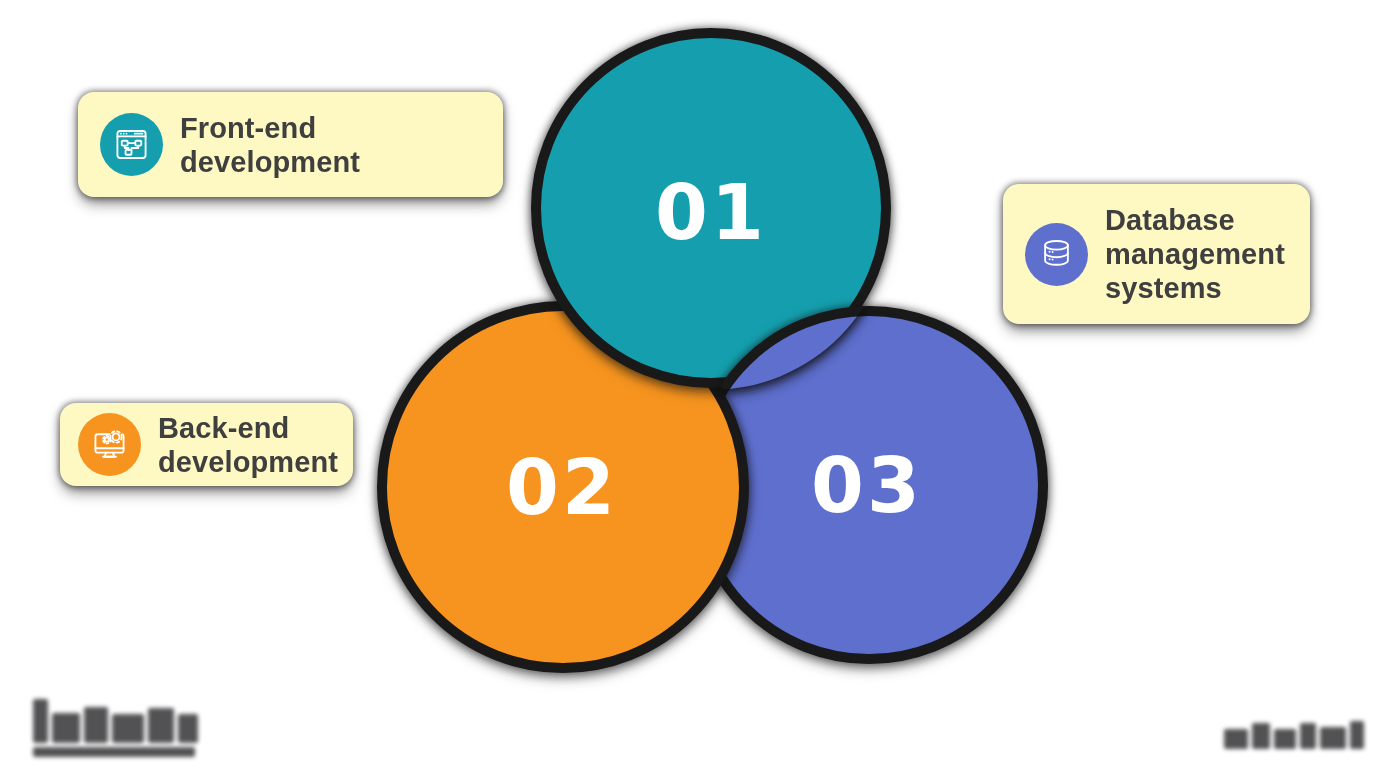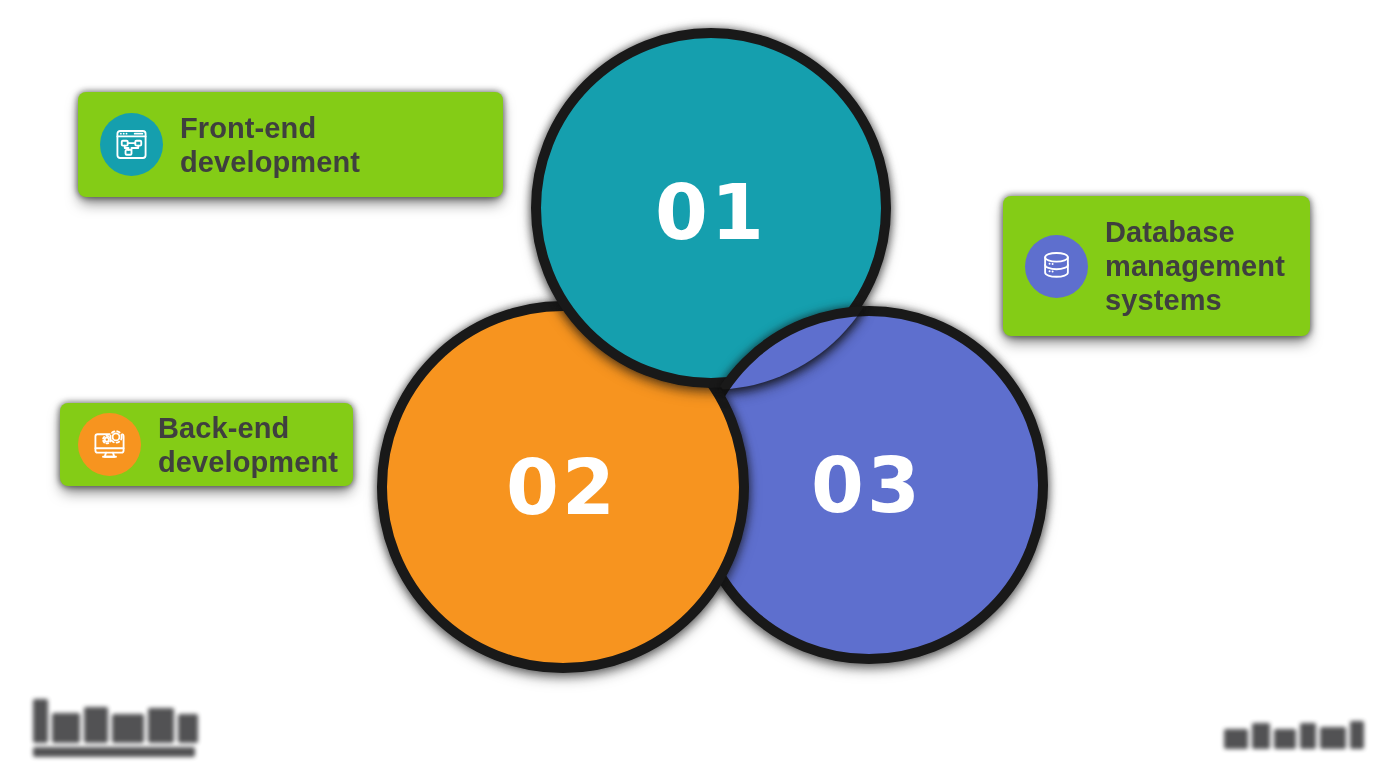--- a/index.html
+++ b/index.html
@@ -10,38 +10,38 @@
   
   .circles{position:absolute;left:0;top:0;width:1400px;height:782px;}
   .circles circle.ring{stroke-width:10;}
   .sh{filter:drop-shadow(0 0 5px rgba(15,15,15,0.65)) drop-shadow(0 6px 5px rgba(15,15,15,0.35));}
   .step-number{
     font-family:"DejaVu Sans",sans-serif;font-weight:700;font-size:76px;
     letter-spacing:3px;text-anchor:middle;
   }
   
   .card{
-    position:absolute;background:#84cc16;border-radius:8px;
+    position:absolute;background:#fef9c3;border-radius:16px;
     display:flex;align-items:center;
     box-shadow:0 0 6px 1px rgba(15,15,15,0.55),0 8px 14px -2px rgba(15,15,15,0.5);
   }
   .icon-circle{
     flex:0 0 auto;width:63px;height:63px;border-radius:50%;
     display:flex;align-items:center;justify-content:center;
   }
   .icon-circle svg{width:39px;height:39px;display:block;}
   .icon-stroke{fill:none;stroke:#fff;stroke-width:1.7;stroke-linecap:round;stroke-linejoin:round;}
   .icon-fill{fill:#fff;stroke:none;}
   .card-label{
     color:#3F3F3F;font-size:29px;line-height:34px;font-weight:600;
     letter-spacing:0.1px;
   }
   .card-frontend{left:78px;top:92px;width:425px;height:105px;padding-left:22px;gap:17px;box-sizing:border-box;}
   .card-backend{left:60px;top:403px;width:293px;height:83px;padding-left:18px;gap:17px;box-sizing:border-box;}
-  .card-database{left:1003px;top:196px;width:307px;height:140px;padding-left:22px;gap:17px;box-sizing:border-box;}
+  .card-database{left:1003px;top:184px;width:307px;height:140px;padding-left:22px;gap:17px;box-sizing:border-box;}
   .card-backend .card-label{max-width:182px;}
   .card-database .card-label{max-width:190px;}
   
   .wm{position:absolute;filter:blur(2.2px);opacity:.88;}
   .wm .row{display:flex;align-items:flex-end;gap:4px;}
   .wm .b{background:#3b3b3d;border-radius:2px;display:block;}
   .wm-left{left:33px;top:699px;width:172px;height:58px;}
   .wm-left .bar{margin-top:4px;width:162px;height:10px;background:#3b3b3d;border-radius:2px;}
   .wm-right{left:1224px;top:721px;width:140px;height:34px;}
 </style>

